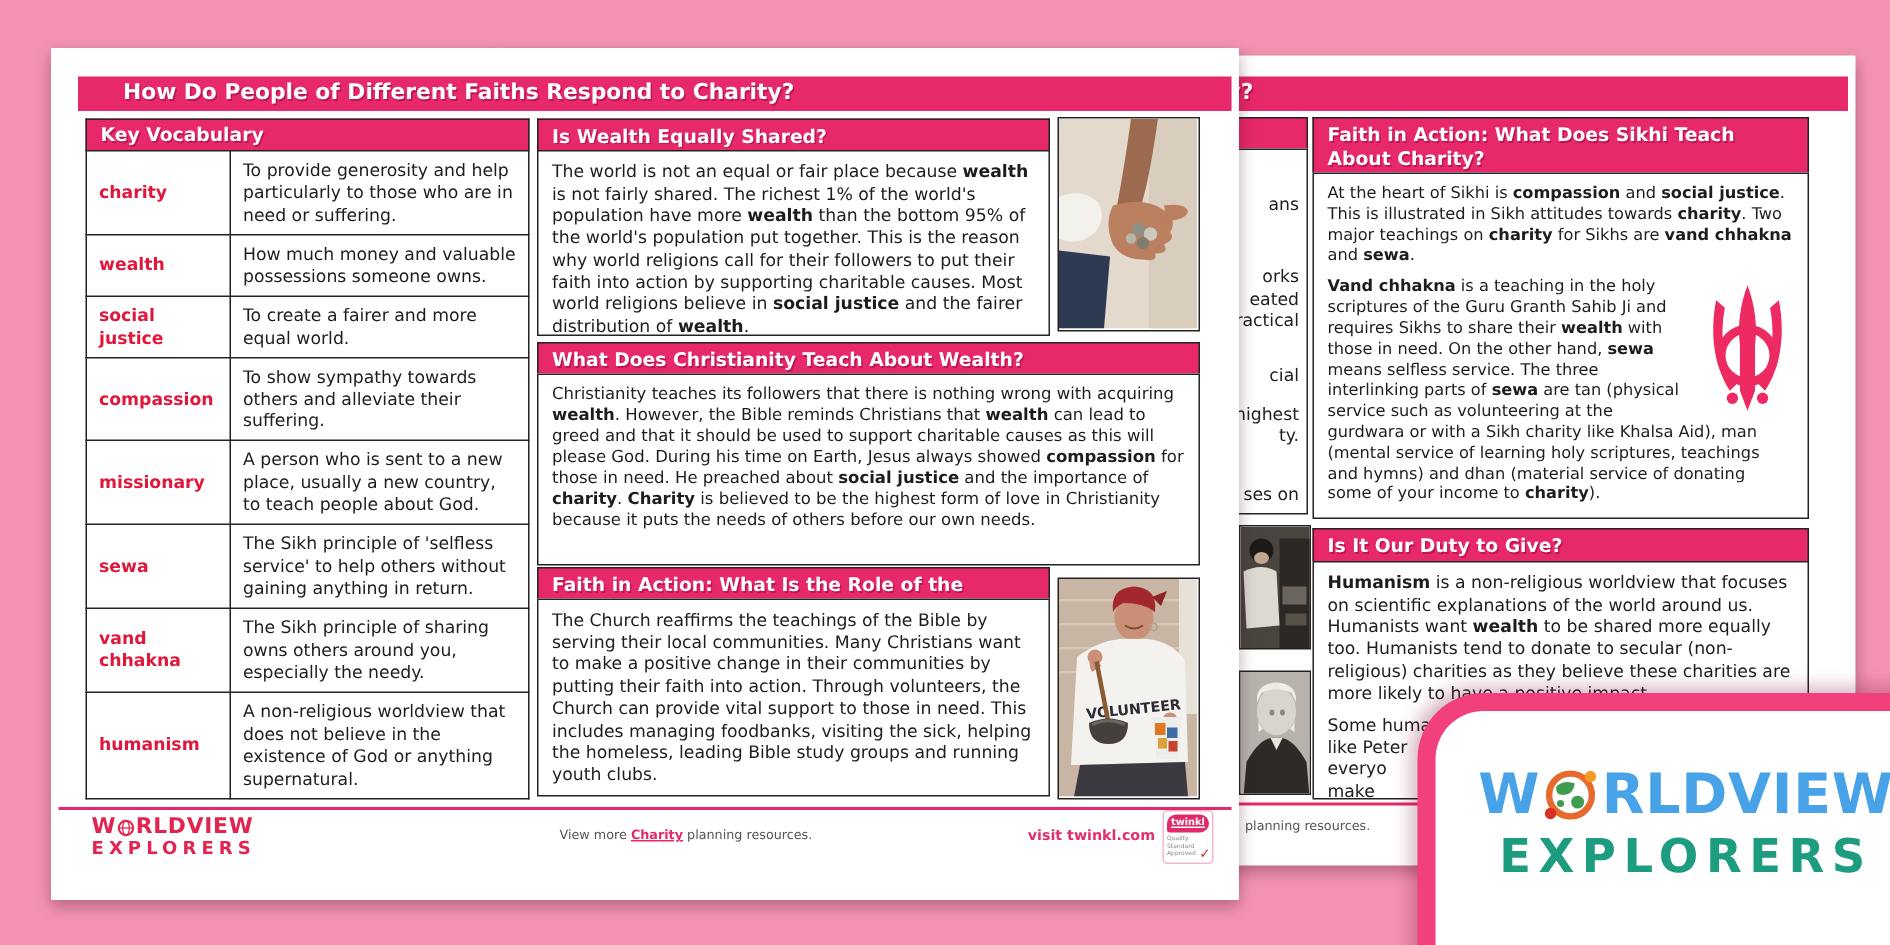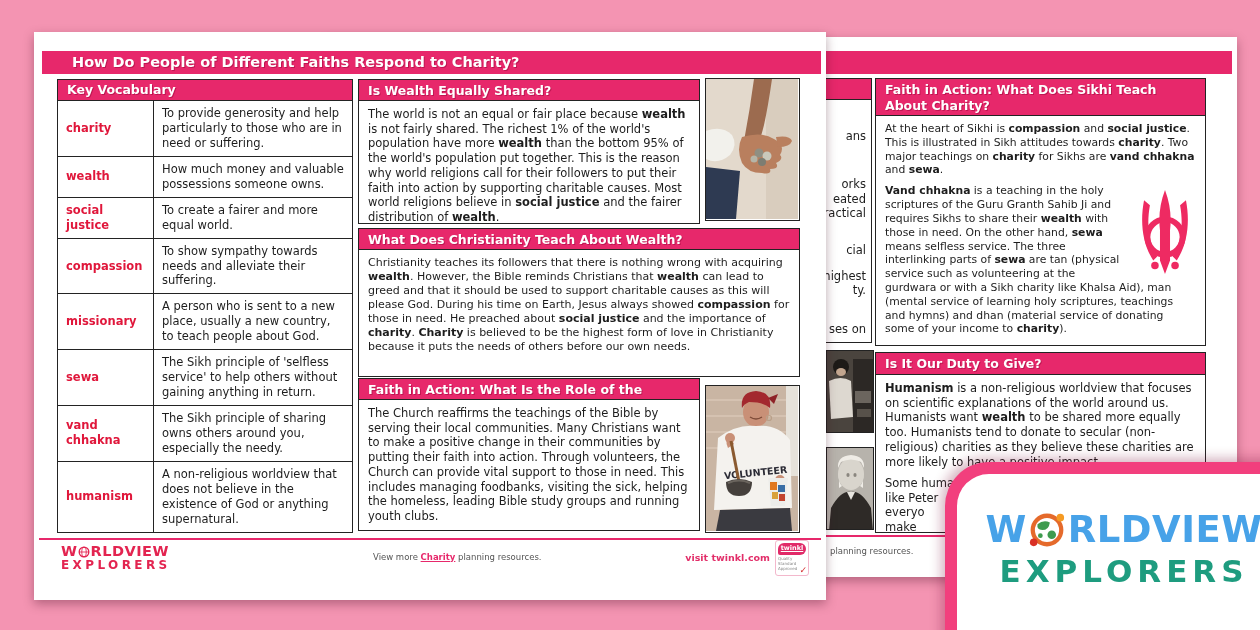--- a/index.html
+++ b/index.html
@@ -11,21 +11,21 @@
     color:#1d1d1d;
   }
   .page {
     position:absolute; background:#fff;
     box-shadow:0 4px 10px rgba(60,10,30,.35);
   }
   #page2 { left:326px; top:37px; width:911px; height:540px; z-index:1; }
   #page1 { left:34px;  top:32px; width:792px; height:568px; z-index:2; }
 
   .titlebar {
-    position:absolute; left:8px; right:5px; top:19px; height:23px;
+    position:absolute; left:18px; right:5px; top:19px; height:23px;
     background:#E7286B; color:#fff; font-weight:bold; font-size:14.5px;
     line-height:23px; padding-left:30px; white-space:nowrap; overflow:hidden;
     text-shadow:1px 1px 0 rgba(140,0,50,.45);
   }
   #page2 .titlebar { top:14px; height:23px; padding-left:44px; }
 
   .sec-head {
     position:absolute; background:#E7286B; color:#fff; font-weight:bold;
     font-size:12.5px; line-height:1.3; padding:3px 9px;
     border:1.5px solid #232323; border-bottom:none;
@@ -188,21 +188,21 @@
       <tr>
         <td class="term">wealth</td>
         <td>How much money and valuable possessions someone owns.</td>
       </tr>
       <tr>
         <td class="term">social justice</td>
         <td>To create a fairer and more equal world.</td>
       </tr>
       <tr>
         <td class="term">compassion</td>
-        <td>To show sympathy towards needs and alleviate their suffering.</td>
+        <td>To show sympathy towards others and alleviate their suffering.</td>
       </tr>
       <tr>
         <td class="term">missionary</td>
         <td>A person who is sent to a new place, usually a new country, to teach people about God.</td>
       </tr>
       <tr>
         <td class="term">sewa</td>
         <td>The Sikh principle of 'selfless service' to help others without gaining anything in return.</td>
       </tr>
       <tr>

